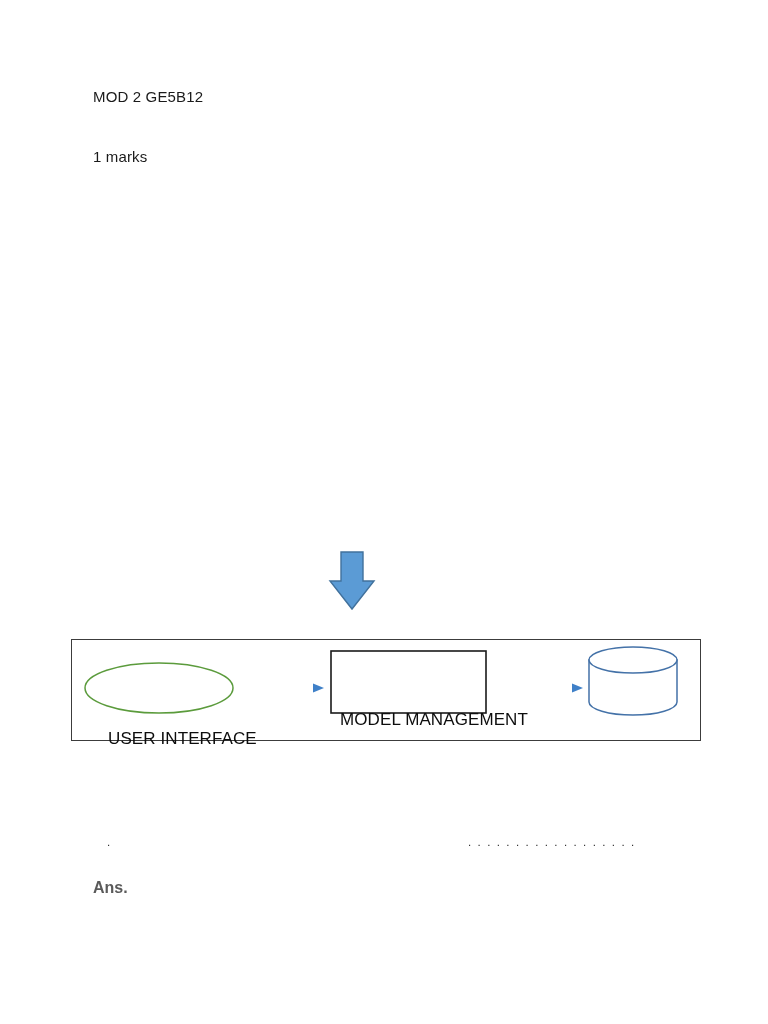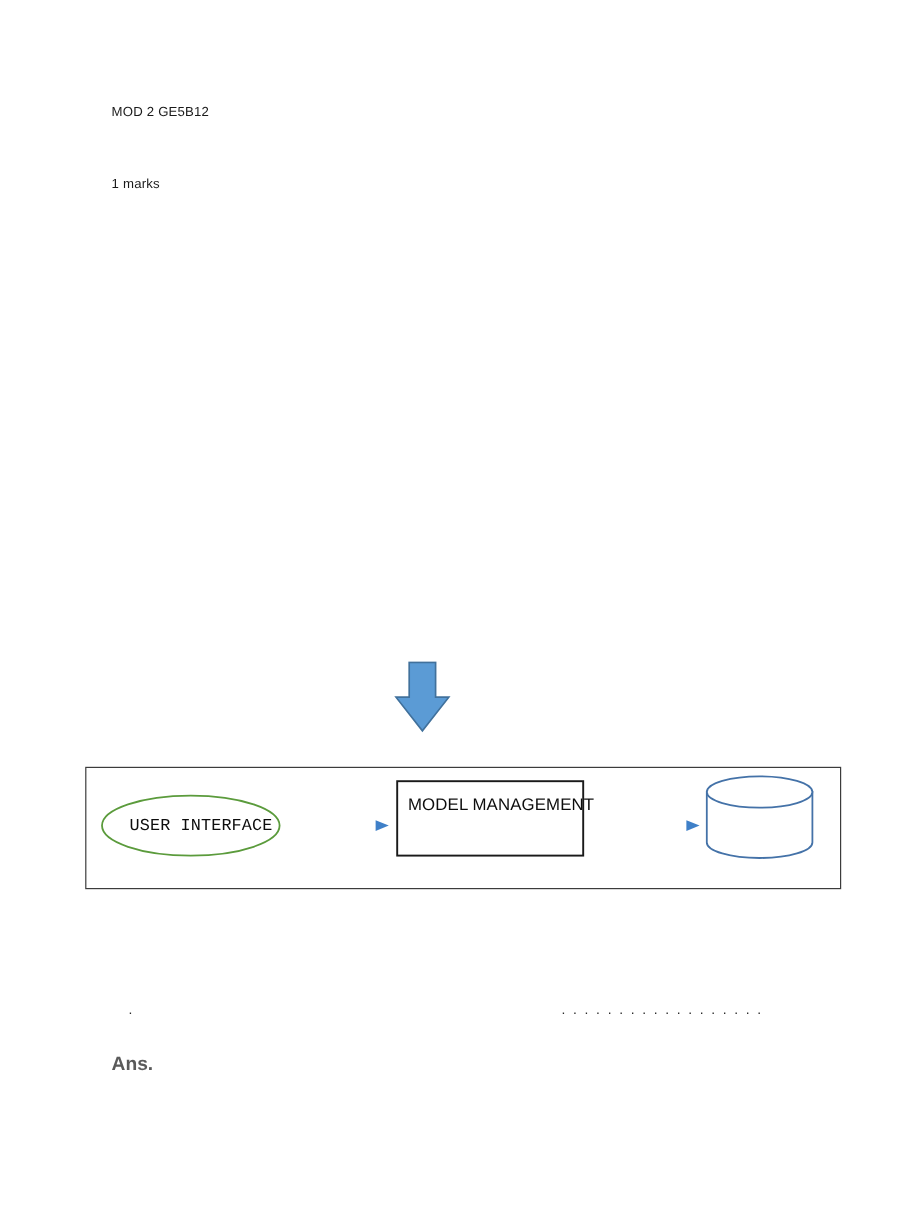--- a/index.html
+++ b/index.html
@@ -19,21 +19,21 @@
     position: absolute;
     left: 0;
     top: 0;
     width: 768px;
     height: 1024px;
   }
 
   
   .doc-line {
     position: absolute;
-    font-size: 11px;
+    font-size: 15px;
     color: #1a1a1a;
     letter-spacing: 0.15px;
     white-space: nowrap;
   }
   #line-code { left: 93px; top: 88px; }
   #line-marks { left: 93px; top: 116px; margin-top: 32px; }
 
   
   .down-arrow {
     position: absolute;
@@ -59,29 +59,29 @@
     position: absolute;
     left: 0;
     top: 0;
     width: 630px;
     height: 102px;
     display: block;
   }
 
   .shape-label {
     position: absolute;
-    font-size: 14px;
+    font-size: 17px;
     color: #0d0d0d;
     white-space: nowrap;
     letter-spacing: 0.1px;
+    margin-top: 48px;
   }
   #label-user-interface {
     left: 108px;
     top: 681px;
-    font-family: Liberation Mono, monospace;
   }
   #label-model-management {
     left: 340px;
     top: 662px;
   }
 
   
   .tiny-dot {
     position: absolute;
     left: 107px;

